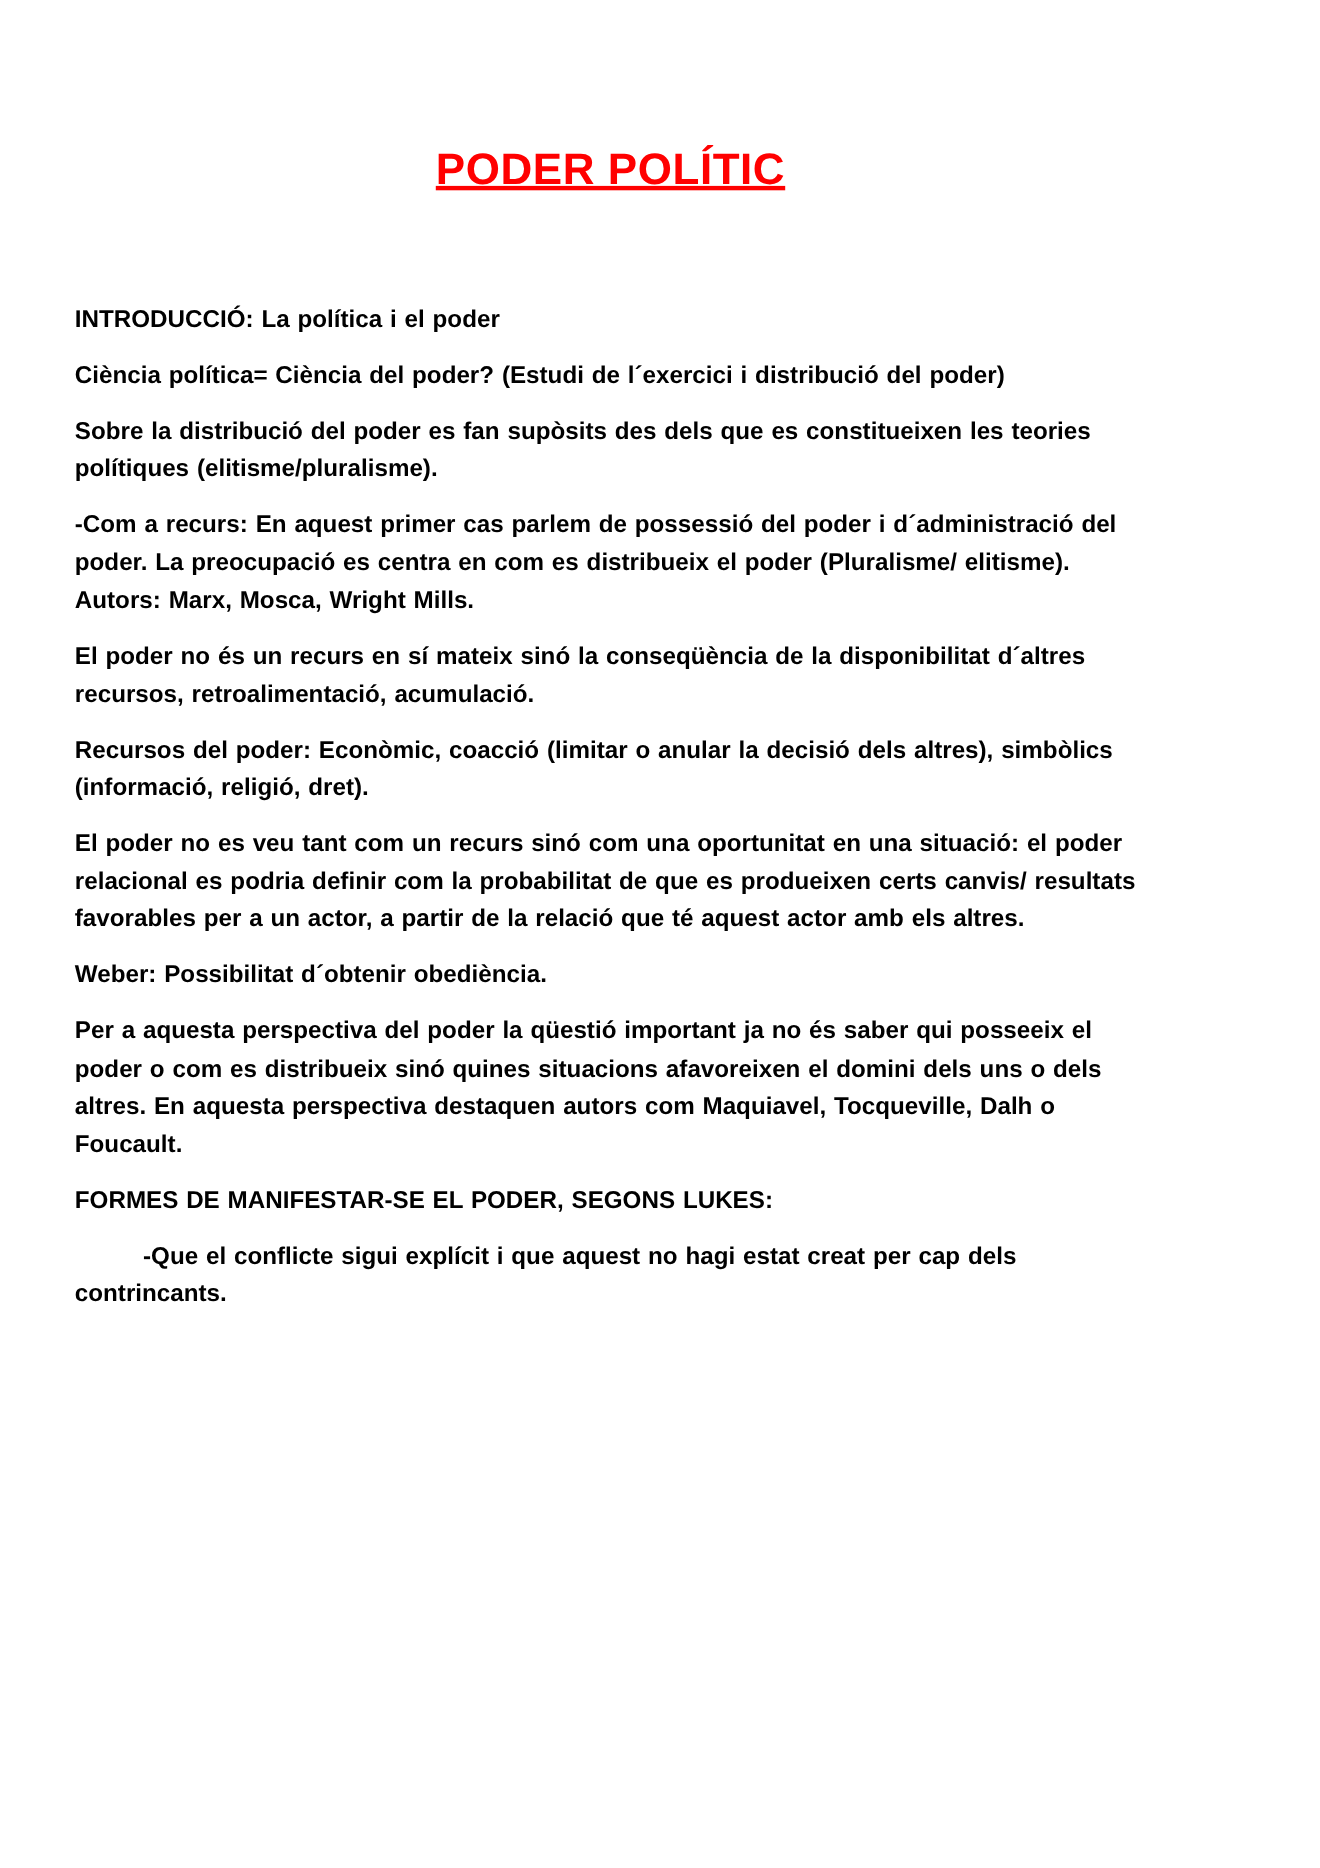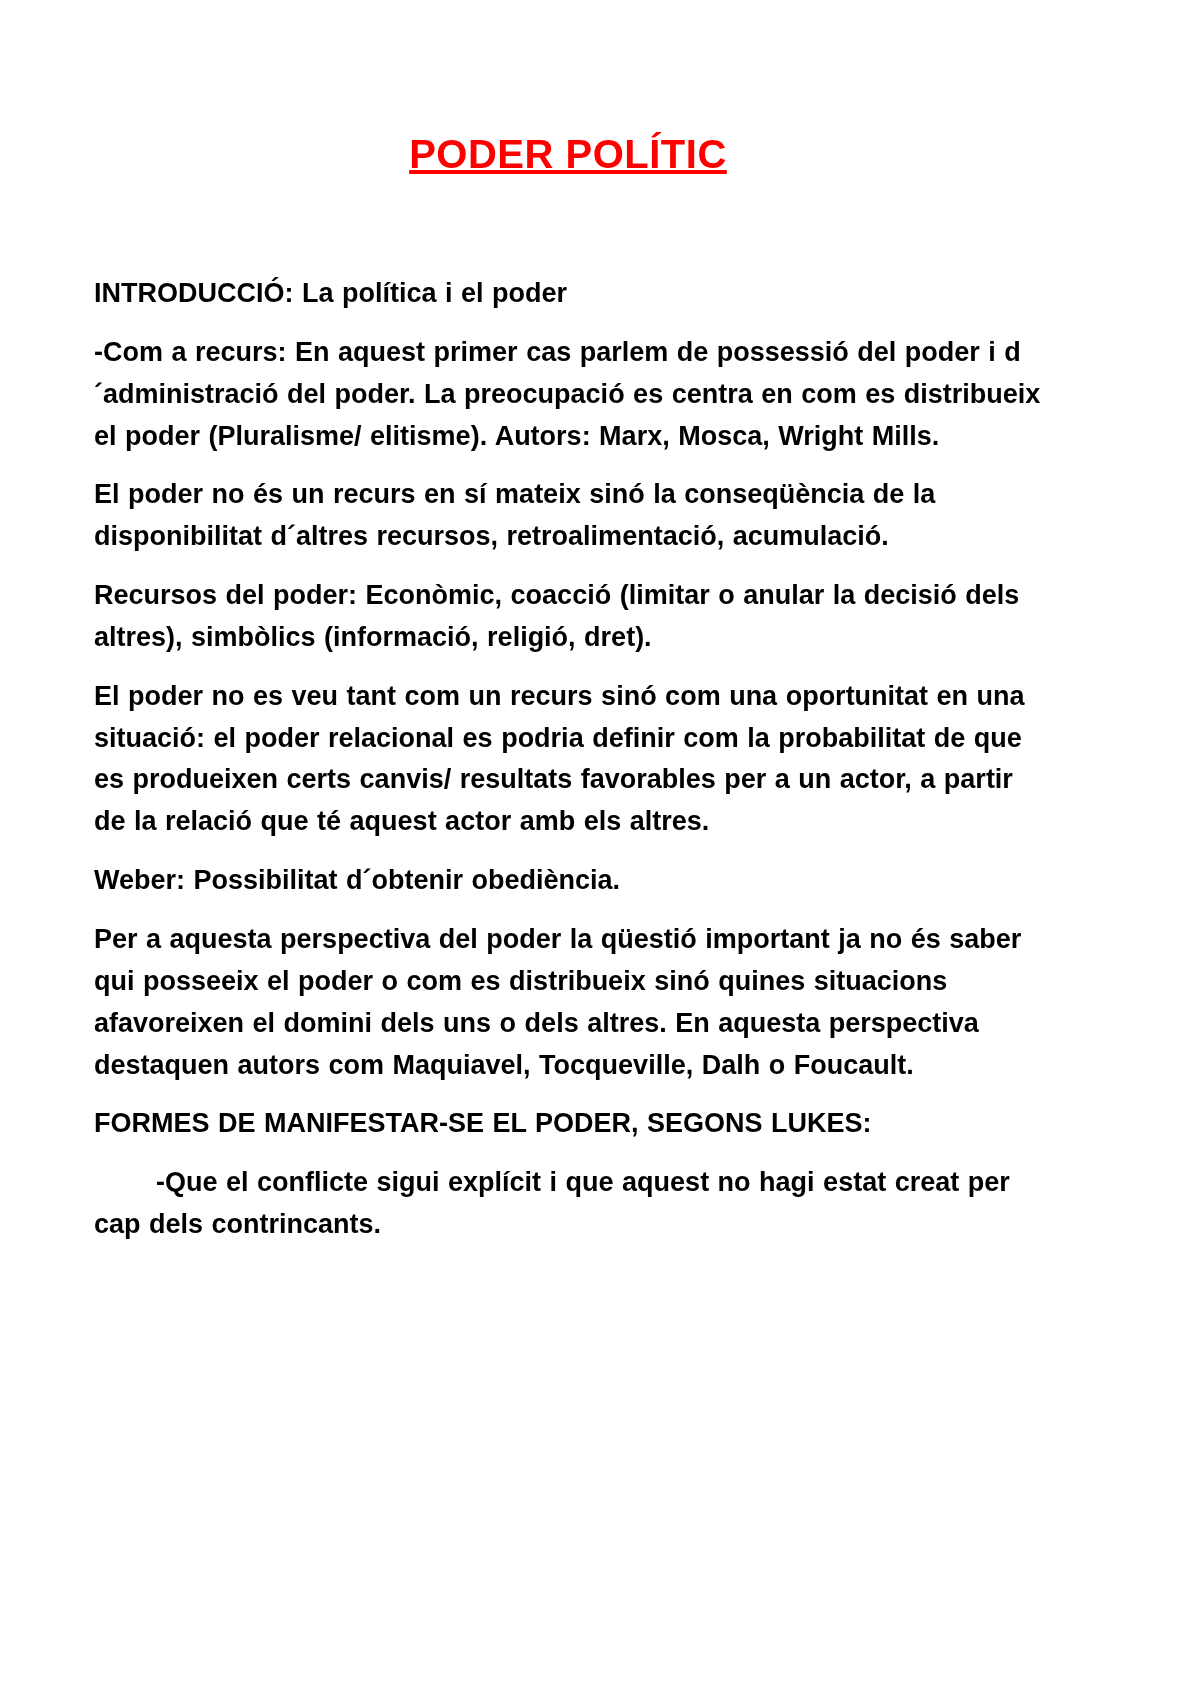--- a/index.html
+++ b/index.html
@@ -7,35 +7,35 @@
     padding: 0;
     background: #ffffff;
   }
   .page {
     position: relative;
     width: 1200px;
     height: 1698px;
     margin: 0 auto;
     background: #ffffff;
     box-sizing: border-box;
-    padding: 132px 158px 0 94px;
+    padding: 132px 158px 0 68px;
     font-family: "Liberation Sans", sans-serif;
     color: #000000;
     overflow: hidden;
   }
   .doc-title {
     text-align: center;
     font-size: 40px;
     font-weight: 700;
     text-decoration: underline;
     margin: 0 0 96px 0;
     letter-spacing: 0.5px;
   }
   .para {
-    font-size: 27px;
+    font-size: 22px;
     line-height: 1.55;
     font-weight: 700;
     margin: 0 0 17px 0;
     word-spacing: 1px;
   }
   .para.heading {
     font-weight: 700;
   }
   .para.gap-before {
     margin-top: 38px;
@@ -50,20 +50,22 @@
     font-weight: 700;
   }
 </style>
 </head>
 <body>
 
 <div class="page">
   <h1 class="doc-title" style="color: rgb(255, 0, 0);">PODER POLÍTIC</h1>
   <div>
       <p class="para heading"><span class="lead">INTRODUCCIÓ: La política i el poder</span></p>
+      <p class="para normal"><span class="txt">Ciència política= Ciència del poder? (Estudi de l´exercici i distribució del poder)</span></p>
+      <p class="para normal"><span class="txt">Sobre la distribució del poder es fan supòsits des dels que es constitueixen les teories polítiques (elitisme/pluralisme).</span></p>
       <p class="para normal"><span class="lead">-Com a recurs:</span><span class="txt"> En aquest primer cas parlem de possessió del poder i d´administració del poder. La preocupació es centra en com es distribueix el poder (Pluralisme/ elitisme). Autors: Marx, Mosca, Wright Mills.</span></p>
       <p class="para normal"><span class="txt">El poder no és un recurs en sí mateix sinó la conseqüència de la disponibilitat d´altres recursos, retroalimentació, acumulació.</span></p>
       <p class="para normal"><span class="txt">Recursos del poder: Econòmic, coacció (limitar o anular la decisió dels altres), simbòlics (informació, religió, dret).</span></p>
       <p class="para normal"><span class="txt">El poder no es veu tant com un recurs sinó com una oportunitat en una situació: el poder relacional es podria definir com la probabilitat de que es produeixen certs canvis/ resultats favorables per a un actor, a partir de la relació que té aquest actor amb els altres.</span></p>
       <p class="para normal"><span class="txt">Weber: Possibilitat d´obtenir obediència.</span></p>
       <p class="para normal"><span class="txt">Per a aquesta perspectiva del poder la qüestió important ja no és saber qui posseeix el poder o com es distribueix sinó quines situacions afavoreixen el domini dels uns o dels altres. En aquesta perspectiva destaquen autors com Maquiavel, Tocqueville, Dalh o Foucault.</span></p>
       <p class="para heading"><span class="lead">FORMES DE MANIFESTAR-SE EL PODER, SEGONS LUKES:</span></p>
       <p class="para normal indent"><span class="txt">-Que el conflicte sigui explícit i que aquest no hagi estat creat per cap dels contrincants.</span></p>
     </div>
 </div>

